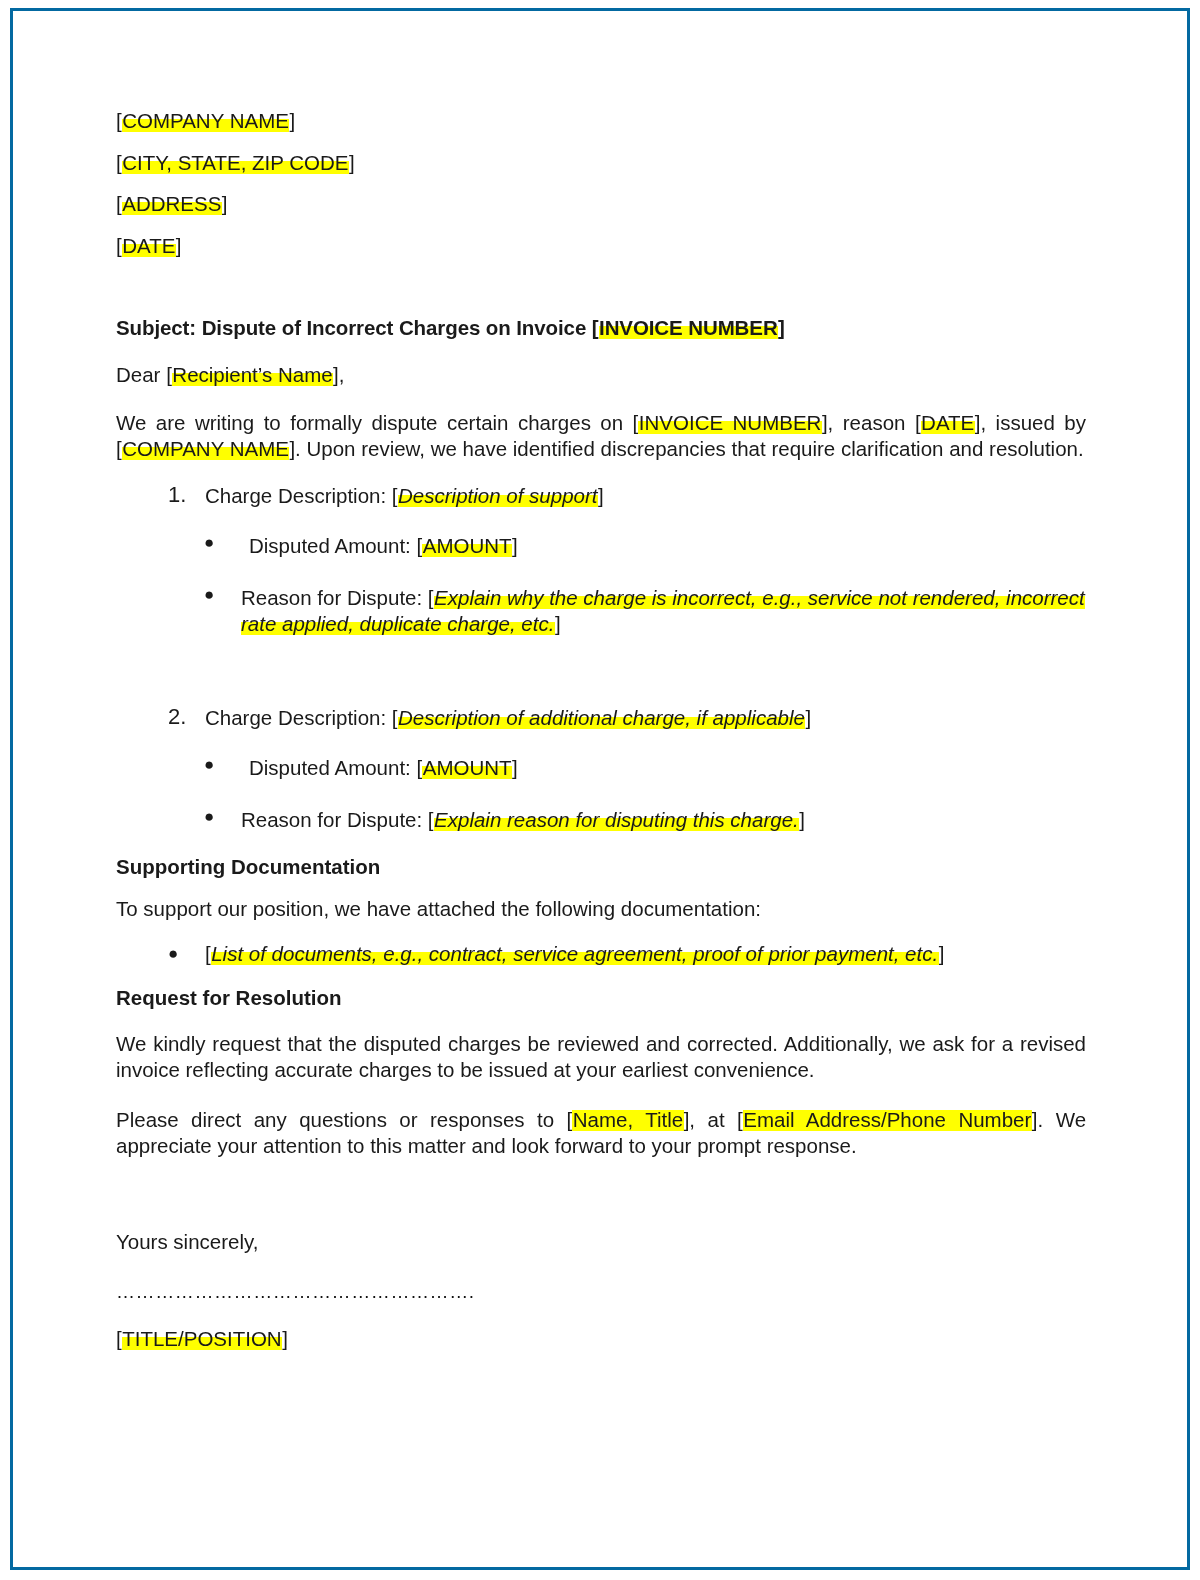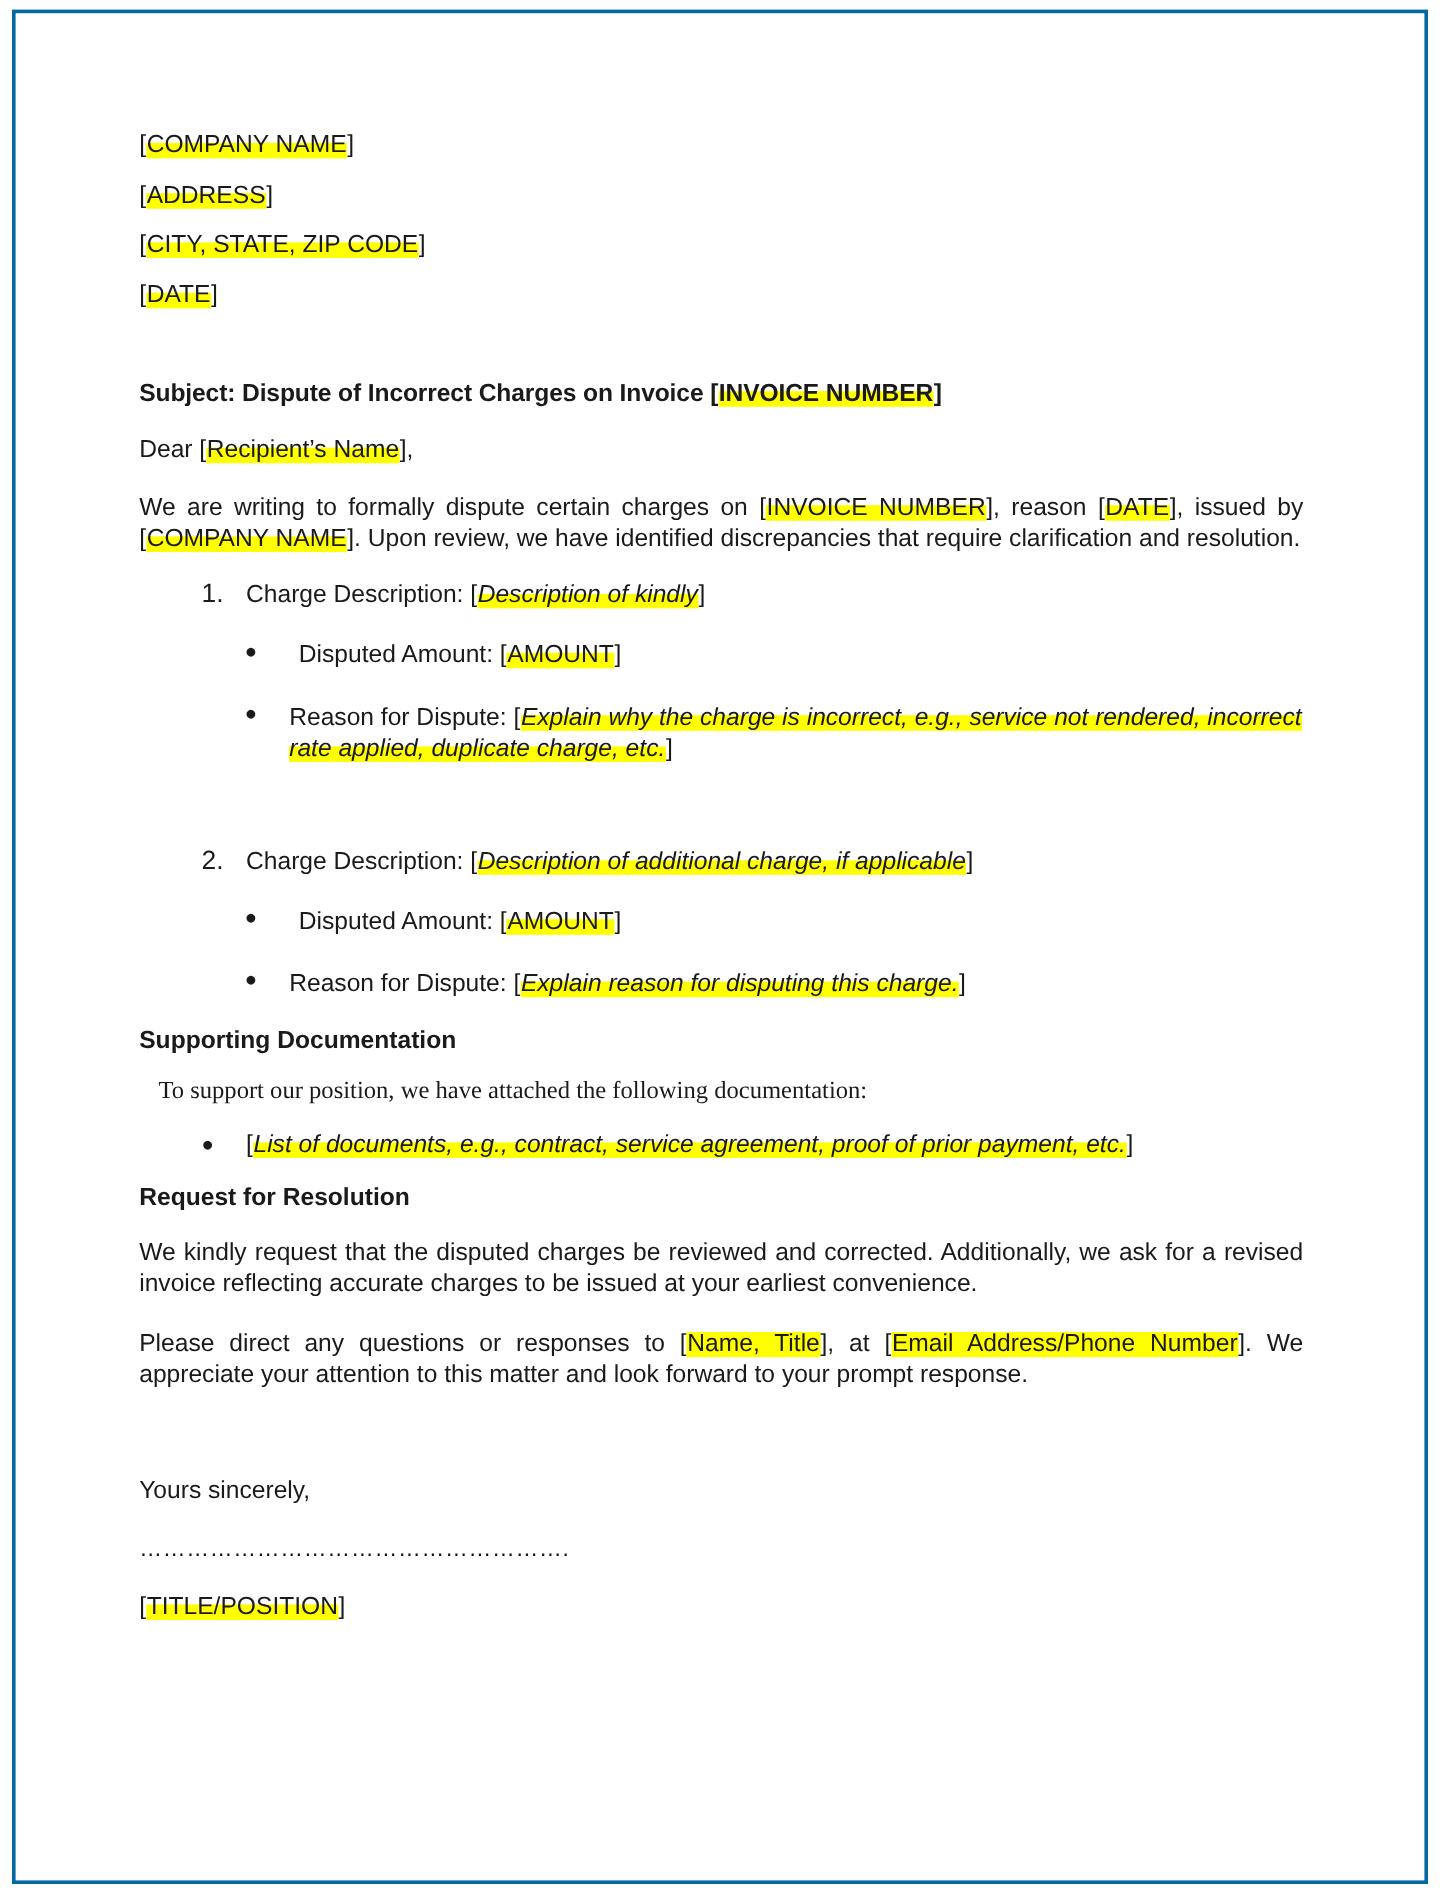--- a/index.html
+++ b/index.html
@@ -118,21 +118,21 @@
   .item-gap { height: 46px; }
 
   
   .doc-bullet {
     position: relative;
     margin: 0 0 24px 0;
     padding-left: 89px;
   }
   .doc-bullet .bullet-dot { left: 52px; }
 
-  .intro-line { margin: 0 0 24px 16px; font-family: Liberation Serif, serif; }
+  .intro-line { margin: 0 0 24px 0; }
 
   .sign-gap { height: 48px; }
 
   .closing { margin: 0 0 30px 0; }
 
   .sig-line {
     margin: 0 0 28px 0;
     letter-spacing: 0.6px;
     color: #111111;
     font-size: 19px;
@@ -145,35 +145,35 @@
 </style>
 </head>
 <body>
 
 <div class="page-frame">
   <div class="page-border">
     <div class="doc-body">
 
       <div class="addr-line"><span>[</span><span class="hl">COMPANY NAME</span><span>]</span></div>
 
+      <div class="addr-line"><span>[</span><span class="hl">CITY, STATE, ZIP CODE</span><span>]</span></div>
+
       <div class="addr-line"><span>[</span><span class="hl">ADDRESS</span><span>]</span></div>
 
-      <div class="addr-line"><span>[</span><span class="hl">CITY, STATE, ZIP CODE</span><span>]</span></div>
-
       <div class="addr-line" style="margin-bottom:62px;"><span>[</span><span class="hl">DATE</span><span>]</span></div>
 
       <div class="subject"><span>Subject: Dispute of Incorrect Charges on Invoice [</span><span class="hl">INVOICE NUMBER</span><span>]</span></div>
 
       <div class="salutation"><span>Dear [</span><span class="hl">Recipient’s Name</span><span>],</span></div>
 
       <div class="para"><span>We are writing to formally dispute certain charges on [</span><span class="hl">INVOICE NUMBER</span><span>], reason [</span><span class="hl">DATE</span><span>], issued by [</span><span class="hl">COMPANY NAME</span><span>]. Upon review, we have identified discrepancies that require clarification and resolution.</span></div>
 
 
       <div class="num-item">
-        <span class="num-marker">1.</span><span>Charge Description: [</span><i class="hl">Description of kindly</i><span>]</span>
+        <span class="num-marker">1.</span><span>Charge Description: [</span><i class="hl">Description of support</i><span>]</span>
       </div>
 
       <div class="bullet-row extra-indent">
         <span class="bullet-dot">●</span><span> Disputed Amount: [</span><span class="hl">AMOUNT</span><span>]</span>
       </div>
 
       <div class="bullet-row">
         <span class="bullet-dot">●</span><span>Reason for Dispute: [</span><i class="hl">Explain why the charge is incorrect, e.g., service not rendered, incorrect rate applied, duplicate charge, etc.</i><span>]</span>
       </div>
 

